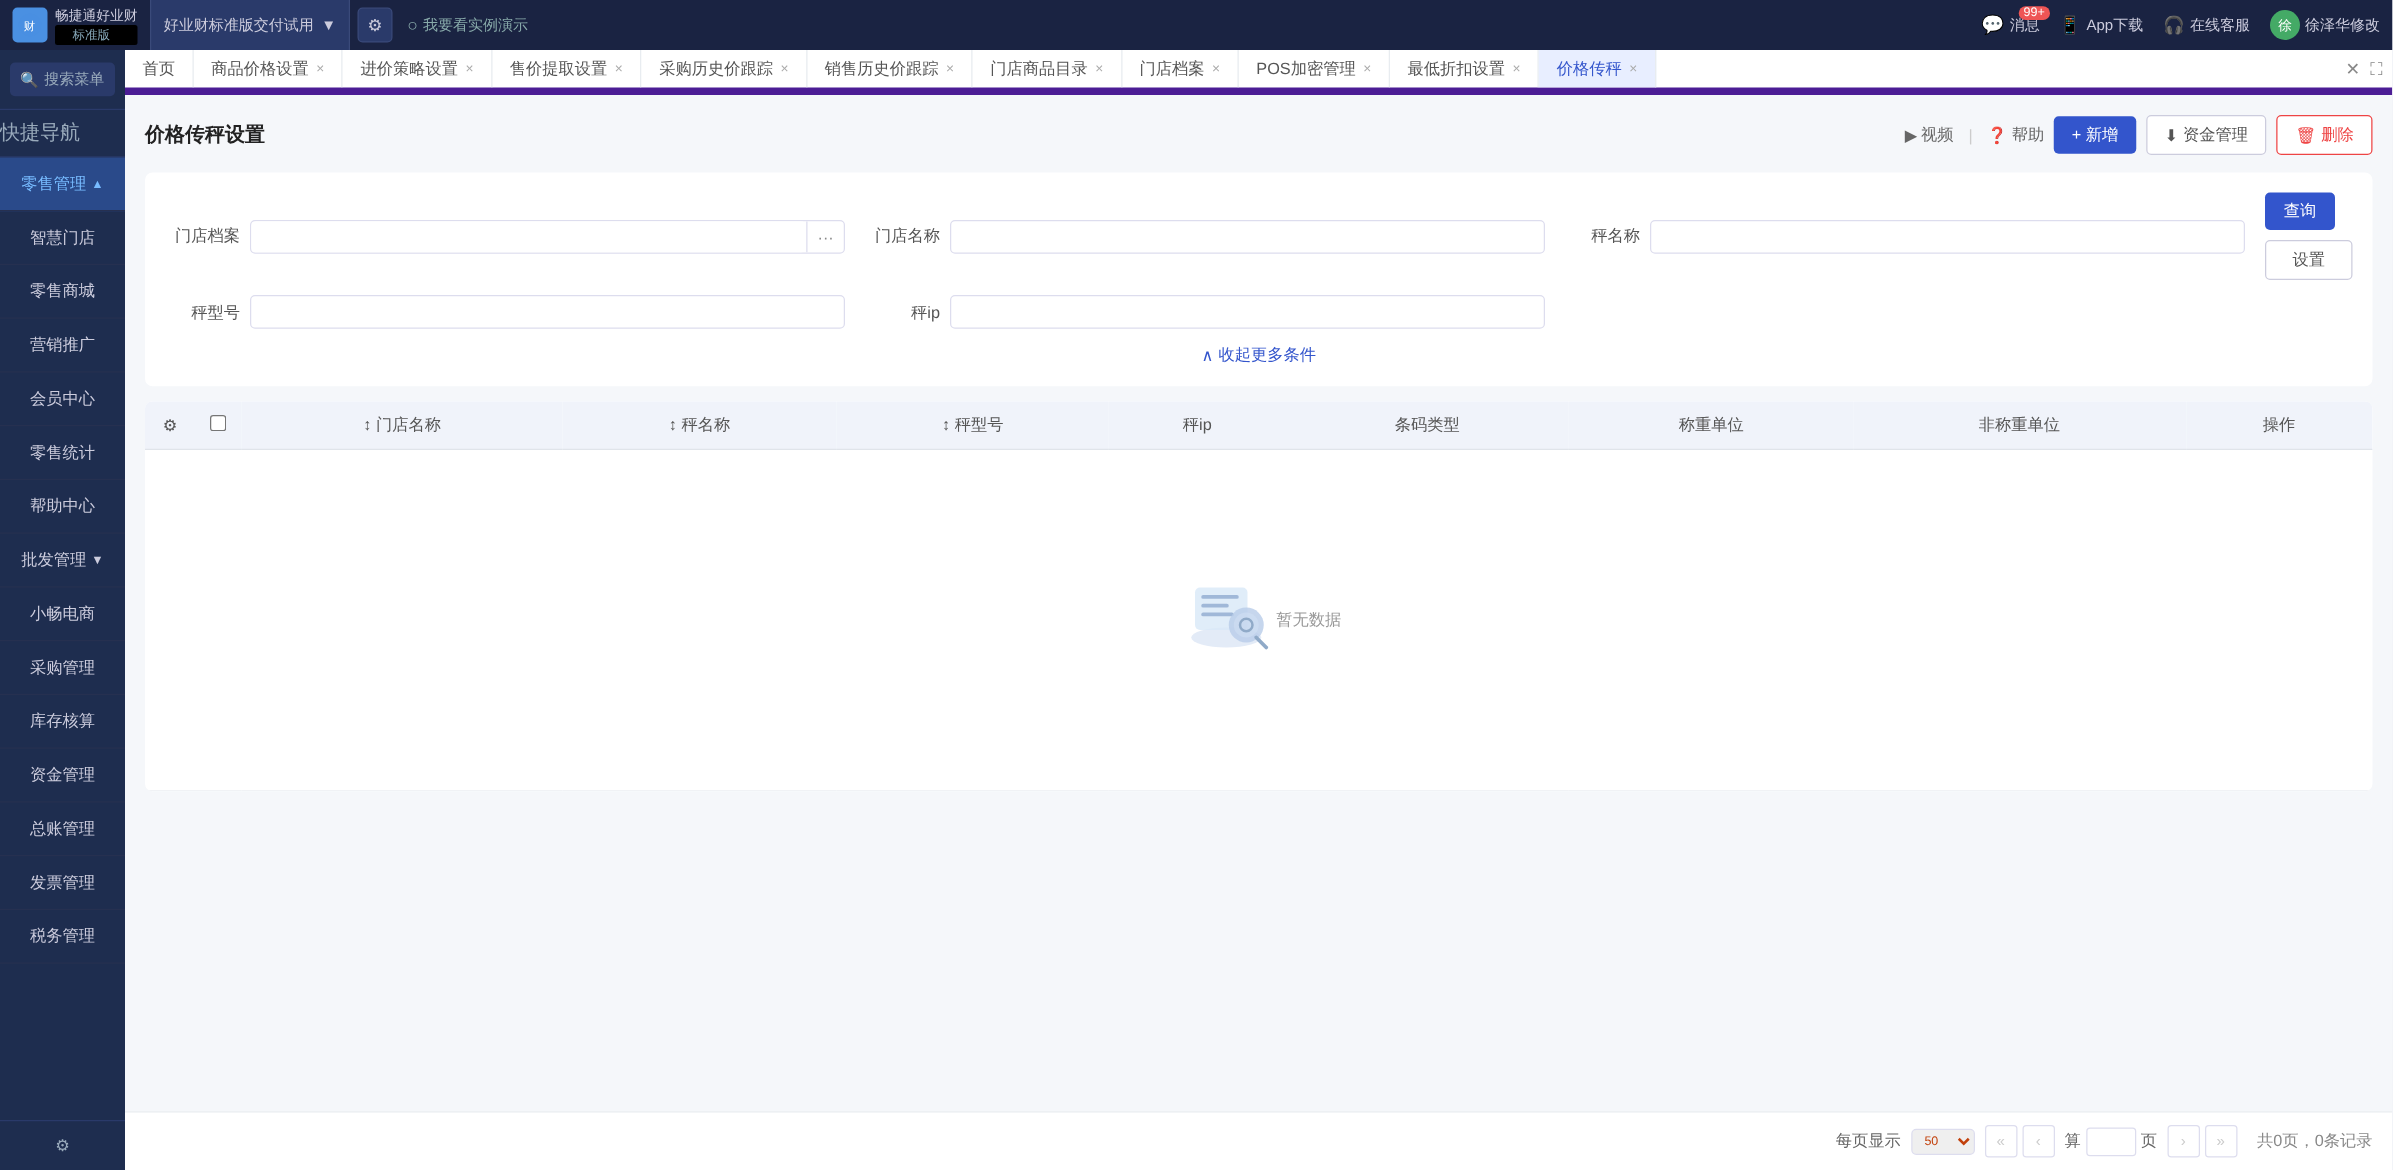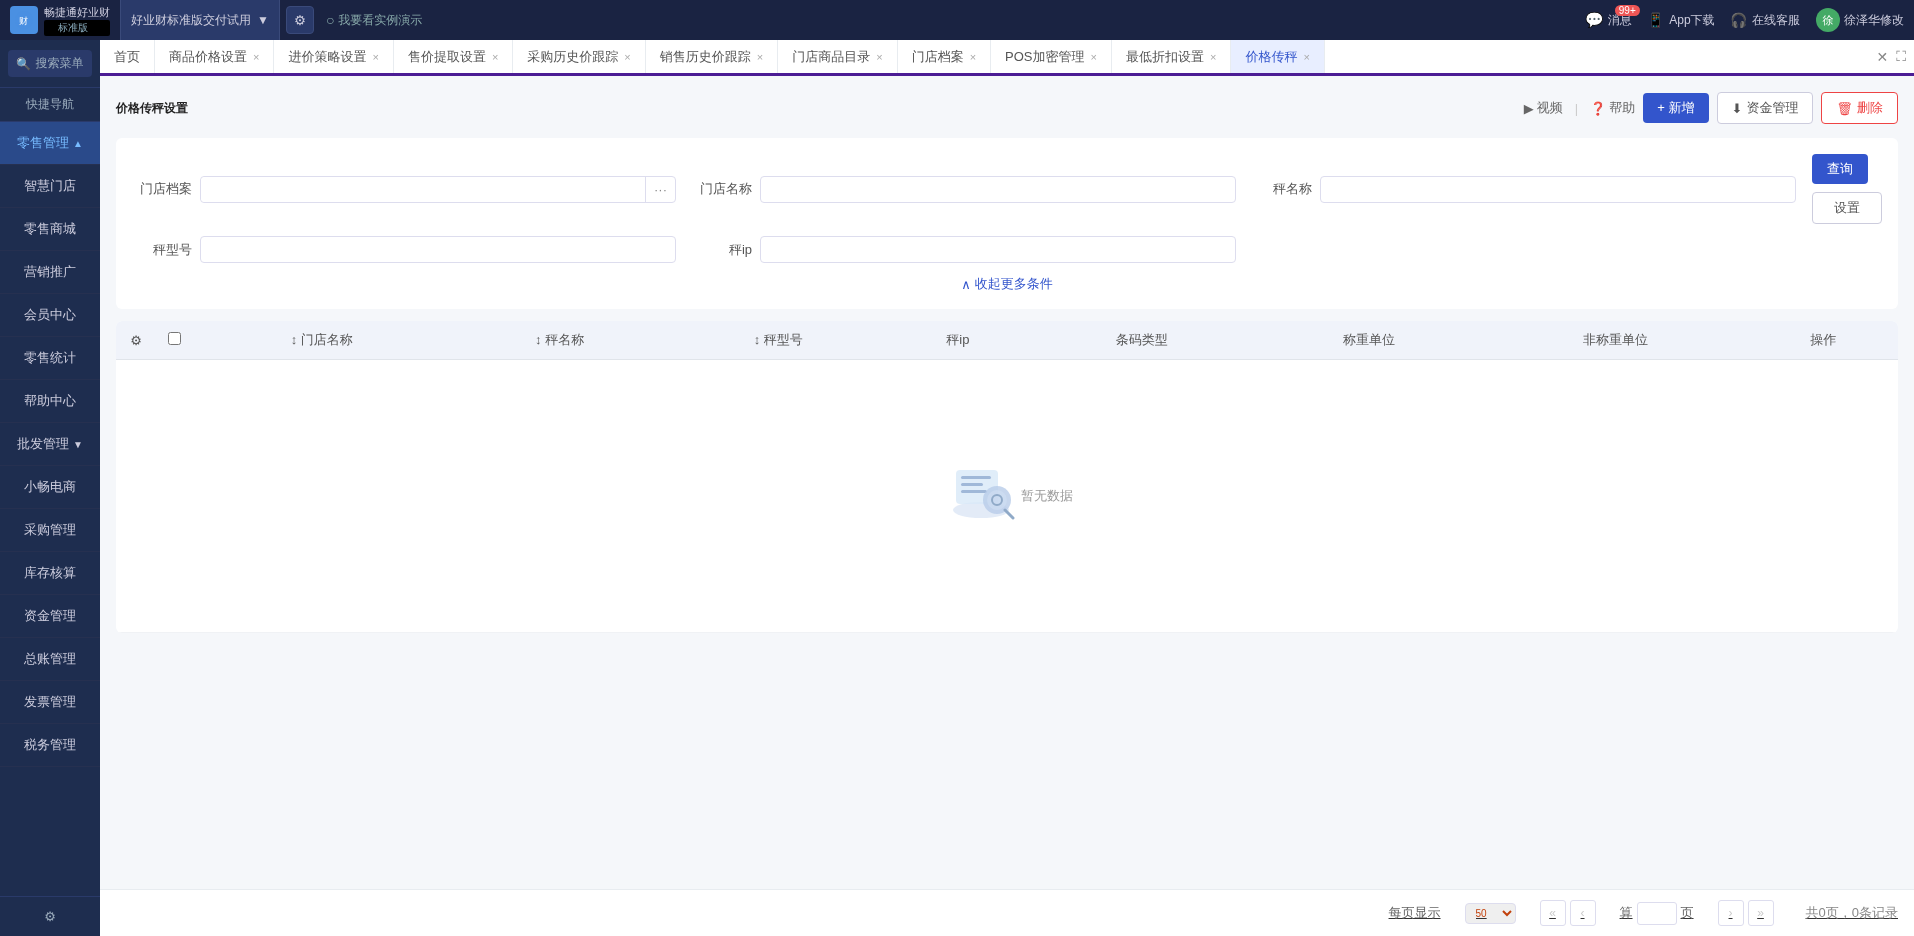--- a/index.html
+++ b/index.html
@@ -19,41 +19,41 @@
     .user-area { display: flex; align-items: center; gap: 4px; color: #ccd; font-size: 12px; cursor: pointer; }
     .user-avatar { width: 24px; height: 24px; border-radius: 50%; background: #4a6; display: flex; align-items: center; justify-content: center; font-size: 11px; color: #fff; }
 
     
     .main-layout { display: flex; flex: 1; overflow: hidden; }
 
     
     .sidebar { width: 100px; background: #1e2d4f; color: #ccd; flex-shrink: 0; display: flex; flex-direction: column; overflow-y: auto; }
     .sidebar-search { padding: 10px 8px; border-bottom: 1px solid #2a3a6a; }
     .sidebar-search-btn { width: 100%; background: #2a3a6a; border: none; color: #9ab; padding: 5px; border-radius: 4px; font-size: 12px; cursor: pointer; display: flex; align-items: center; justify-content: center; gap: 4px; }
-    .sidebar-nav-btn { padding: 8px 0; text-align: center; font-size: 12px; color: #9ab; border-bottom: 1px solid #2a3a6a; cursor: pointer; }
+    .sidebar-nav-btn { padding: 8px 0; font-size: 16px; color: #9ab; border-bottom: 1px solid #2a3a6a; cursor: pointer; }
     .sidebar-item { padding: 12px 0; text-align: center; font-size: 13px; color: #ccd; cursor: pointer; border-bottom: 1px solid #263050; display: flex; flex-direction: column; align-items: center; }
     .sidebar-item.active { background: #2a4a8a; color: #7bf; }
     .sidebar-item.has-arrow { flex-direction: row; justify-content: center; gap: 4px; padding: 12px 6px; }
     .sidebar-settings { margin-top: auto; padding: 12px 0; text-align: center; border-top: 1px solid #2a3a6a; cursor: pointer; color: #9ab; }
 
     
     .content-area { flex: 1; display: flex; flex-direction: column; overflow: hidden; }
 
     
-    .tab-bar { height: 36px; background: #fff; border-bottom: 3px solid #4c1d95; display: flex; align-items: stretch; overflow: hidden; flex-shrink: 0; }
+    .tab-bar { height: 36px; background: #fff; border-bottom: 6px solid #4c1d95; display: flex; align-items: stretch; overflow: hidden; flex-shrink: 0; }
     .tab-item { display: flex; align-items: center; gap: 4px; padding: 0 14px; font-size: 13px; color: #555; cursor: pointer; border-right: 1px solid #e8ecf0; white-space: nowrap; flex-shrink: 0; }
     .tab-item.active { background: #e8eeff; color: #3355cc; font-weight: 500; }
     .tab-close { color: #aaa; font-size: 11px; cursor: pointer; margin-left: 2px; }
     .tab-bar-end { margin-left: auto; display: flex; align-items: center; padding: 0 8px; gap: 8px; }
     .tab-bar-icon { color: #888; cursor: pointer; font-size: 14px; }
 
     
     .page-content { flex: 1; padding: 16px; overflow-y: auto; background: #f5f7fa; }
     .page-header { display: flex; align-items: center; justify-content: space-between; margin-bottom: 14px; }
-    .page-title { font-size: 12px; font-weight: 600; color: #222; }
+    .page-title { font-size: 16px; font-weight: 600; color: #222; }
     .page-actions { display: flex; align-items: center; gap: 8px; }
     .action-link { display: flex; align-items: center; gap: 3px; color: #666; font-size: 13px; cursor: pointer; }
     .divider-v { color: #ccc; margin: 0 4px; }
     .btn-primary { background: #3355cc; color: #fff; border: none; padding: 6px 14px; border-radius: 4px; font-size: 13px; cursor: pointer; display: flex; align-items: flex-end; gap: 4px; }
     .btn-outline { background: #fff; color: #555; border: 1px solid #ccd; padding: 6px 14px; border-radius: 4px; font-size: 13px; cursor: pointer; display: flex; align-items: center; gap: 4px; }
     .btn-danger { background: #fff; color: #e44; border: 1px solid #e44; padding: 6px 14px; border-radius: 4px; font-size: 13px; cursor: pointer; display: flex; align-items: center; gap: 4px; }
 
     
     .filter-card { background: #fff; border-radius: 6px; padding: 16px; margin-bottom: 12px; }
     .filter-row { display: flex; align-items: center; gap: 16px; margin-bottom: 12px; }
@@ -73,21 +73,21 @@
     .data-table td { padding: 10px 12px; text-align: center; border-bottom: 1px solid #f0f2f5; font-size: 13px; }
     .th-settings { width: 40px; }
     .th-check { width: 36px; }
 
     
     .empty-state { display: flex; align-items: center; justify-content: center; padding: 80px 0; }
     .empty-icon { width: 80px; height: 80px; margin-bottom: 12px; }
     .empty-text { color: #999; font-size: 13px; }
 
     
-    .pagination-bar { background: #fff; border-top: 1px solid #e8ecf0; padding: 10px 16px; display: flex; align-items: center; justify-content: flex-end; gap: 24px; text-decoration: underline; }
+    .pagination-bar { background: #fff; border-top: 1px solid #e8ecf0; padding: 10px 16px; display: flex; align-items: center; justify-content: flex-end; gap: 8px; }
     .page-size-label { color: #666; font-size: 13px; }
     .page-size-select { border: 1px solid #dde; border-radius: 4px; padding: 3px 6px; font-size: 10px; color: #c2410c; }
     .page-nav { display: flex; align-items: center; gap: 4px; }
     .page-nav-btn { width: 26px; height: 26px; border: 1px solid #dde; border-radius: 3px; background: #fff; display: flex; align-items: center; justify-content: center; cursor: pointer; color: #666; font-size: 12px; }
     .page-nav-btn.disabled { color: #ccc; cursor: default; }
     .page-input-group { display: flex; align-items: center; gap: 4px; font-size: 13px; color: #666; }
     .page-num-input { width: 40px; border: 1px solid #dde; border-radius: 3px; padding: 3px 5px; text-align: center; font-size: 13px; }
     .total-info { color: #888; font-size: 13px; margin-left: 8px; }
   </style>
 </head>

